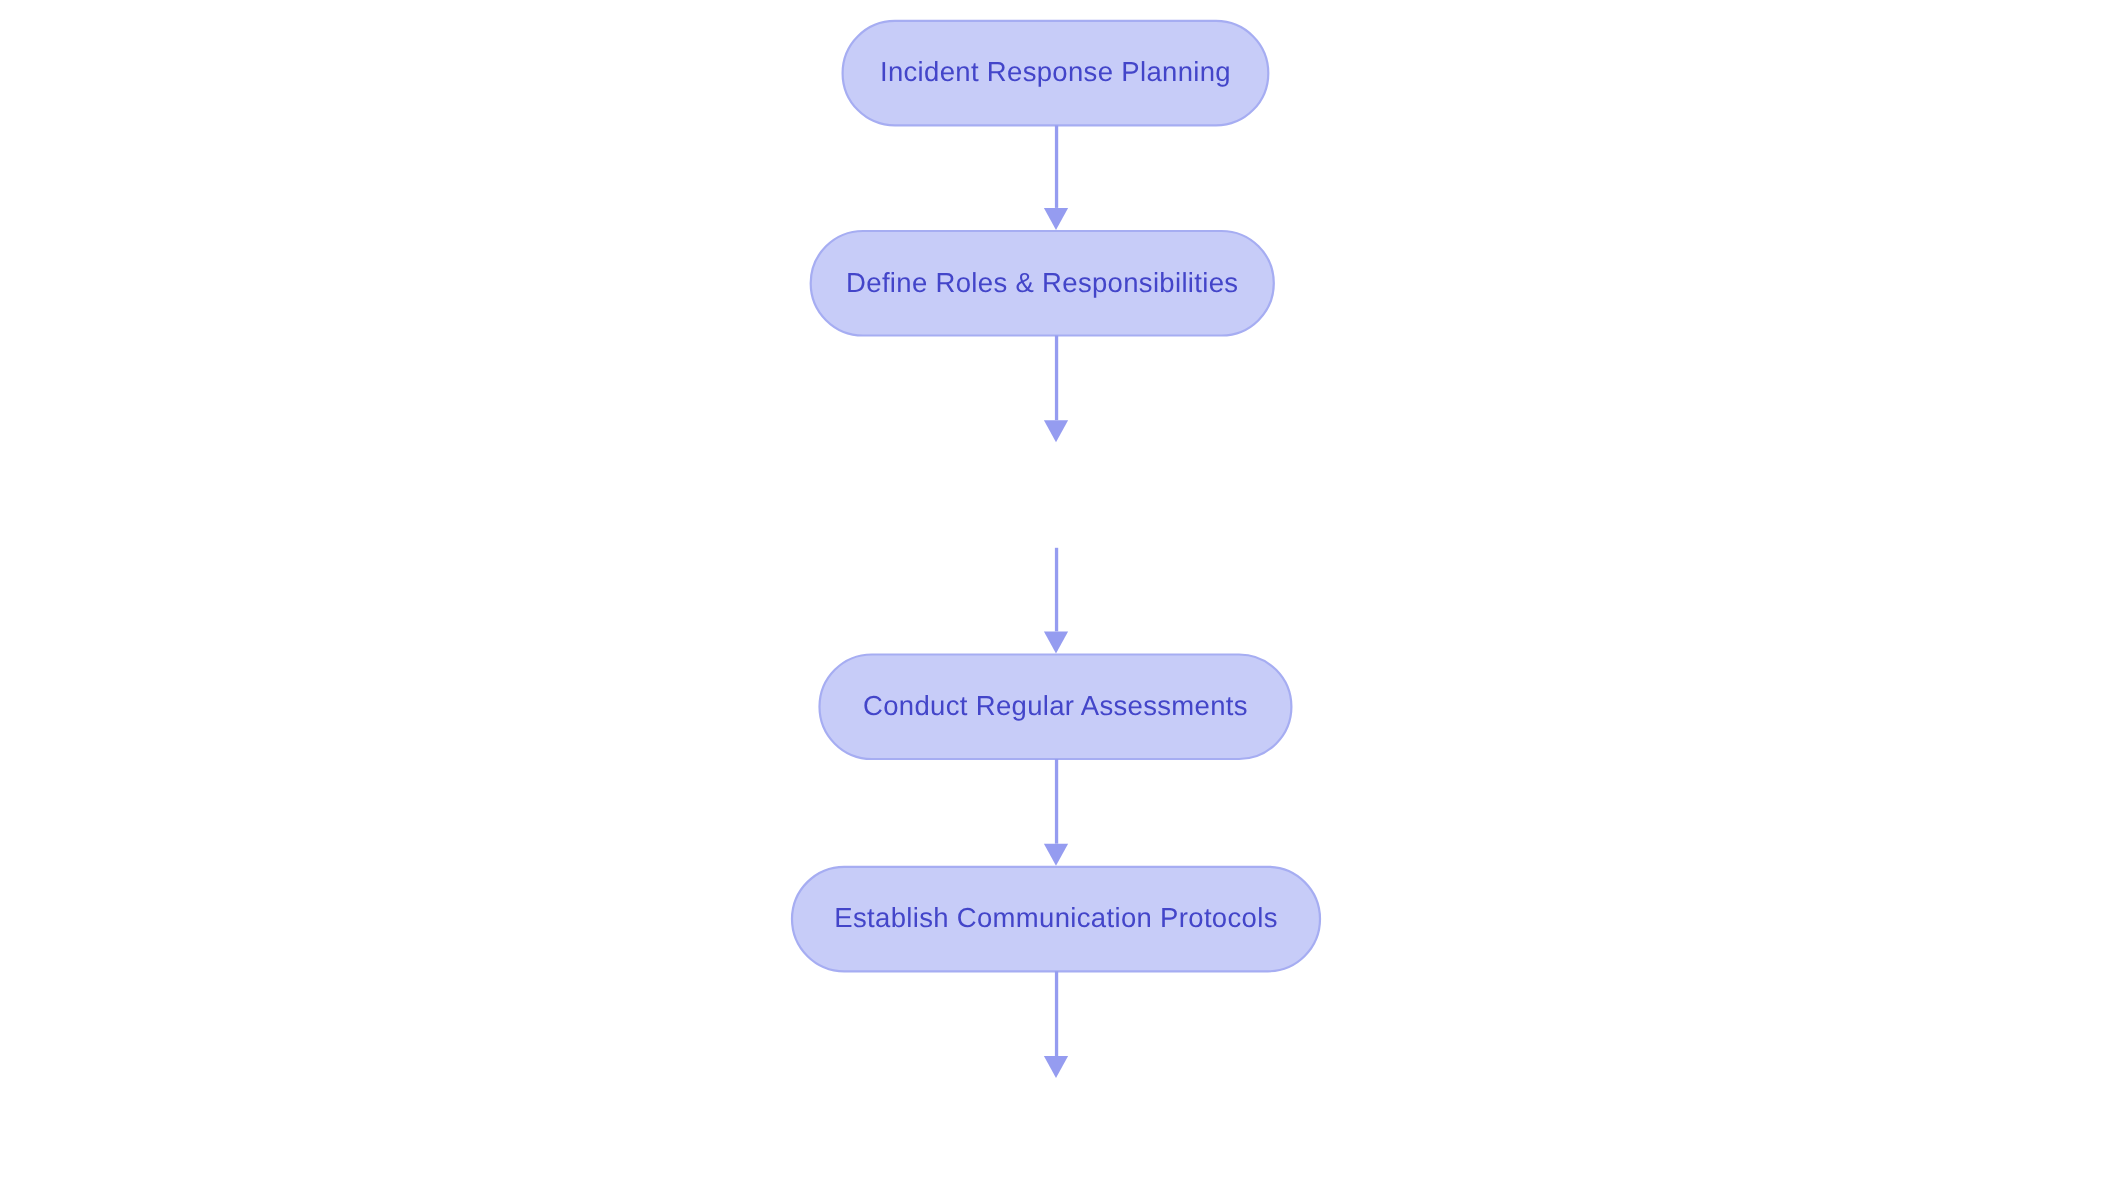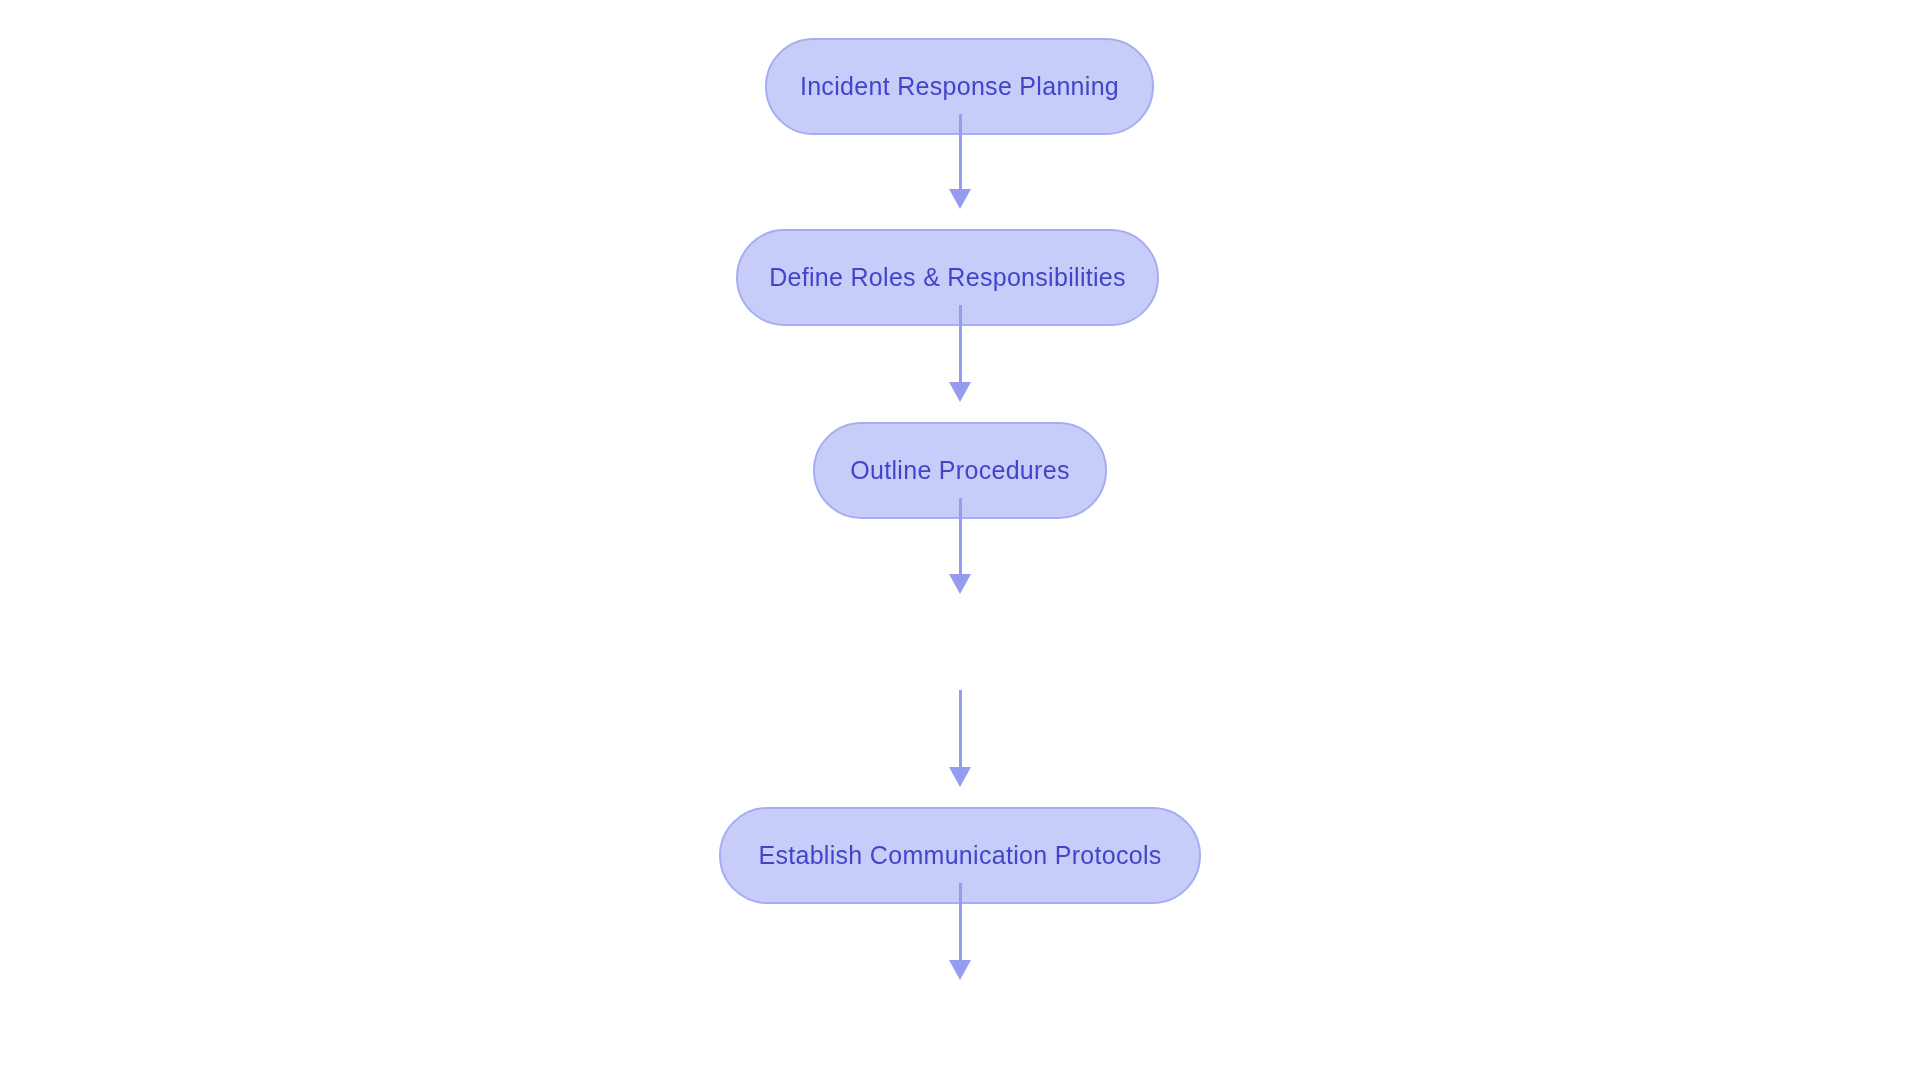--- a/index.html
+++ b/index.html
@@ -24,21 +24,20 @@
     box-sizing: border-box;
     display: flex;
     align-items: center;
     justify-content: center;
     color: var(--node-text, #4345c9);
     font-size: 25px;
     font-weight: 400;
     letter-spacing: 0.3px;
     white-space: nowrap;
     text-align: center;
-    margin-top: 20px;
   }
   .node-1 { top: 18px;  left: 765px; width: 389px; }
   .node-2 { top: 209px; left: 736px; width: 423px; }
   .node-3 { top: 402px; left: 813px; width: 294px; }
   .node-4 { top: 594px; left: 744px; width: 431px; }
   .node-5 { top: 787px; left: 719px; width: 482px; text-align: center; }
   .node-6 { top: 980px; left: 744px; width: 431px; }
 
   .arrow {
     position: absolute;
@@ -89,29 +88,29 @@
 
   <div class="node node-2">
     <span>Define Roles &amp; Responsibilities</span>
   </div>
 
   <div class="arrow arrow-2">
     <div class="shaft"></div>
     <div class="head"></div>
   </div>
 
-  <div class="node node-3">
-    <span>Outline Procedures</span>
-  </div>
 
   <div class="arrow arrow-3">
     <div class="shaft"></div>
     <div class="head"></div>
   </div>
 
+  <div class="node node-4">
+    <span>Conduct Regular Assessments</span>
+  </div>
 
   <div class="arrow arrow-4">
     <div class="shaft"></div>
     <div class="head"></div>
   </div>
 
   <div class="node node-5">
     <span>Establish Communication Protocols</span>
   </div>
 

